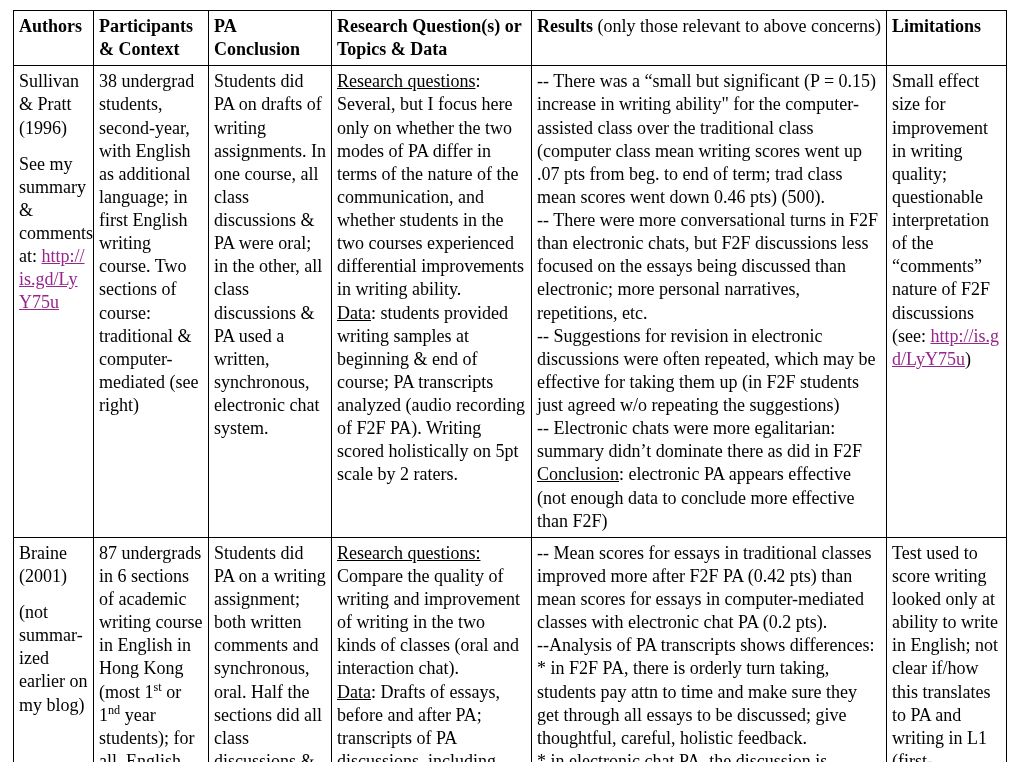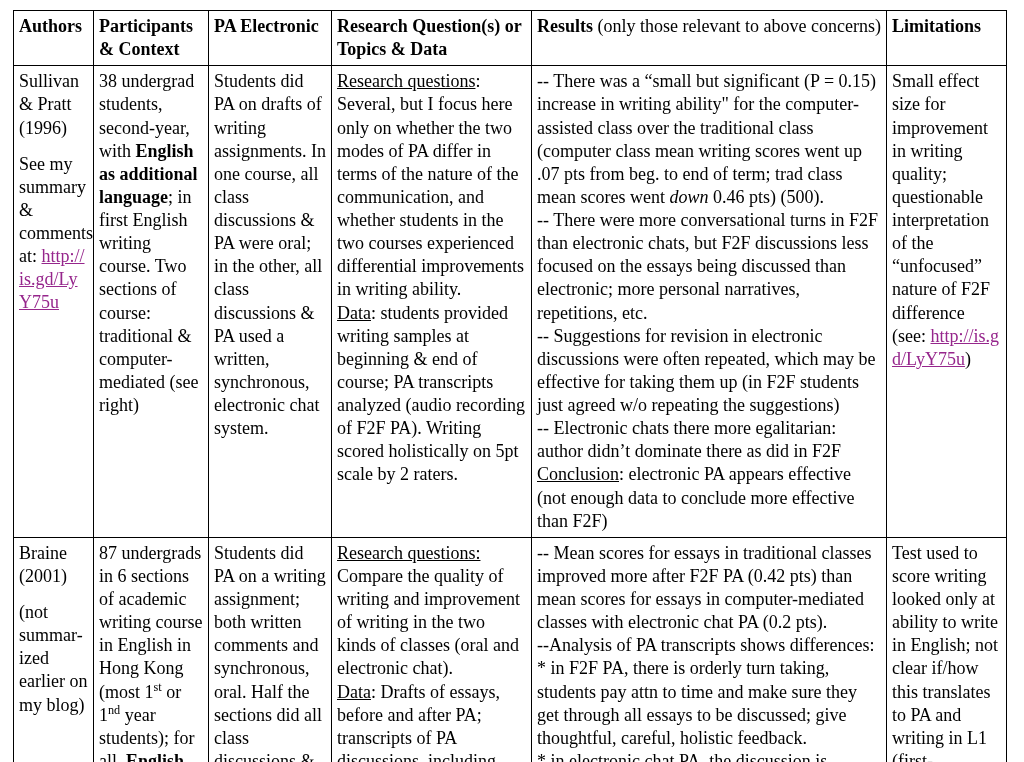--- a/index.html
+++ b/index.html
@@ -60,22 +60,22 @@
   .col-authors   { width: 80px; }
   .col-participants { width: 115px; }
   .col-activities{ width: 123px; }
   .col-research  { width: 200px; }
   .col-results   { width: 355px; }
   .col-limits    { width: 120px; }
 
   .hdr-strong { font-weight: bold; }
   .hdr-note { font-weight: normal; text-align: center; }
 
-  .bold { font-weight: bold; }
-  .ital { font-style: italic; }
+  .bold { font-weight: normal; }
+  .ital { }
   .uline { text-decoration: underline; }
   .link {
     color: #96268C;
     text-decoration: underline;
     word-break: break-all;
     cursor: pointer;
     text-align: center;
   }
   sup { font-size: 0.68em; vertical-align: super; line-height: 0; }
   .gap { display: block; height: 13px; }
@@ -100,21 +100,21 @@
     <thead>
       <tr>
         <th>
           <span class="hdr-strong">Authors</span>
         </th>
         <th>
           <span class="hdr-strong">Participants</span><br>
           <span class="hdr-strong">&amp; Context</span>
         </th>
         <th>
-          <span class="hdr-strong">PA Electronic</span>
+          <span class="hdr-strong">PA Conclusion</span>
         </th>
         <th>
           <span class="hdr-strong">Research Question(s) or</span><br>
           <span class="hdr-strong">Topics &amp; Data</span>
         </th>
         <th>
           <span class="hdr-strong">Results</span><span class="hdr-note"> (only those relevant to above concerns)</span>
         </th>
         <th>
           <span class="hdr-strong">Limitations</span>
@@ -137,42 +137,42 @@
           <span>Students did PA on drafts of writing assignments. In one course, all class discussions &amp; PA were oral; in the other, all class discussions &amp; PA used a written, synchronous, electronic chat system.</span>
         </td>
         <td class="cell-body">
           <span class="uline">Research questions</span><span>: Several, but I focus here only on whether the two modes of PA differ in terms of the nature of the communication, and whether students in the two courses experienced differential improvements in writing ability.</span><br>
           <span class="uline">Data</span><span>: students provided writing samples at beginning &amp; end of course; PA transcripts analyzed (audio recording of F2F PA). Writing scored holistically on 5pt scale by 2 raters.</span>
         </td>
         <td class="cell-body">
           <span>-- There was a “small but significant (P = 0.15) increase in writing ability" for the computer-assisted class over the traditional class (computer class mean writing scores went up .07 pts from beg. to end of term; trad class mean scores went </span><span class="ital">down</span><span> 0.46 pts) (500).</span><br>
           <span>-- There were more conversational turns in F2F than electronic chats, but F2F discussions less focused on the essays being discussed than electronic; more personal narratives, repetitions, etc.</span><br>
           <span>-- Suggestions for revision in electronic discussions were often repeated, which may be effective for taking them up (in F2F students just agreed w/o repeating the suggestions)</span><br>
-          <span>-- Electronic chats there more egalitarian: author didn’t dominate there as did in F2F</span><br>
+          <span>-- Electronic chats were more egalitarian: summary didn’t dominate there as did in F2F</span><br>
           <span class="uline">Conclusion</span><span>: electronic PA appears effective (not enough data to conclude more effective than F2F)</span>
         </td>
         <td class="cell-body">
-          <span>Small effect size for improvement in writing quality; questionable interpretation of the “unfocused” nature of F2F difference (see: </span><span class="link">http://is.gd/LyY75u</span><span>)</span>
+          <span>Small effect size for improvement in writing quality; questionable interpretation of the “comments” nature of F2F discussions (see: </span><span class="link">http://is.gd/LyY75u</span><span>)</span>
         </td>
       </tr>
 
       <tr class="row2">
         <td class="cell-body">
           <span>Braine (2001)</span>
           <span class="gap"></span>
           <span>(not summar-ized earlier on my blog)</span>
         </td>
         <td class="cell-body">
           <span>87 undergrads in 6 sections of academic writing course in English in Hong Kong (most 1</span><sup>st</sup><span> or 1</span><sup>nd</sup><span> year students); for all, </span><span class="bold">English was an additional language</span>
         </td>
         <td class="cell-body">
           <span>Students did PA on a writing assignment; both written comments and synchronous, oral. Half the sections did all class discussions &amp; PA F2F, &amp; other half did these on written, synchronous, electronic chat system</span>
         </td>
         <td class="cell-body">
-          <span class="uline">Research questions:</span><span> Compare the quality of writing and improvement of writing in the two kinds of classes (oral and electronic chat).</span><br>
+          <span class="uline">Research questions:</span><span> Compare the quality of writing and improvement of writing in the two kinds of classes (oral and interaction chat).</span><br>
           <span class="uline">Data</span><span>: Drafts of essays, before and after PA; transcripts of PA discussions, including audio recordings of F2F sessions. Writing quality judged by “Test of Written English” measure—scored holistically on 3 pt scale by 2 raters.</span>
         </td>
         <td class="cell-body">
           <span>-- Mean scores for essays in traditional classes improved more after F2F PA (0.42 pts) than mean scores for essays in computer-mediated classes with electronic chat PA (0.2 pts).</span><br>
           <span>--Analysis of PA transcripts shows differences:</span><br>
           <span>* in F2F PA, there is orderly turn taking, students pay attn to time and make sure they get through all essays to be discussed; give thoughtful, careful, holistic feedback.</span><br>
           <span>* in electronic chat PA, the discussion is scattered as students type at same time, not knowing what others are saying; turn-taking is disorganized; threads of conversations are spread amongst the chat; comments can therefore be hard to follow.</span><br>
           <span class="uline">Conclusion</span><span>: “student interaction and collaboration in this study were more frequent and more effective” in F2F PA (290).</span>
         </td>
         <td class="cell-body">

